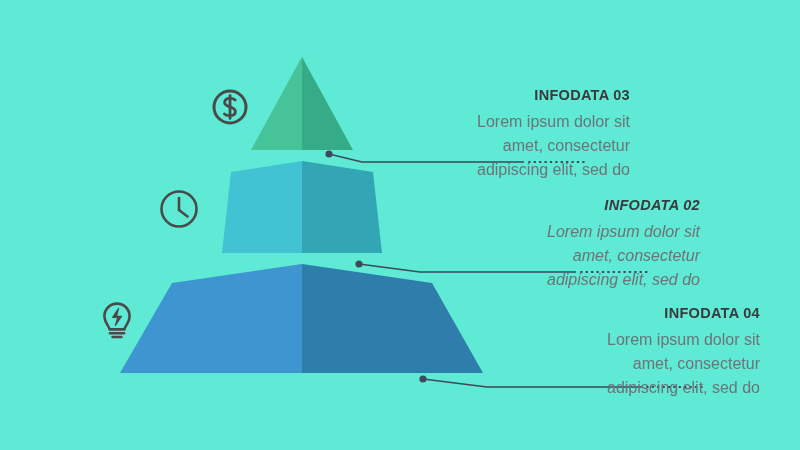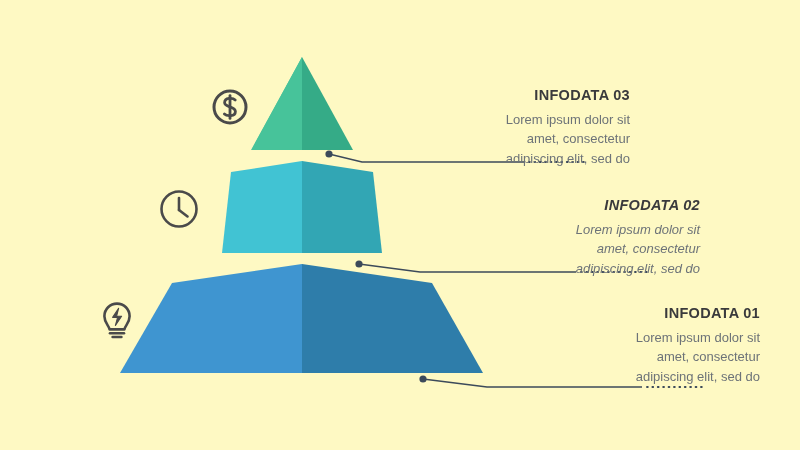--- a/index.html
+++ b/index.html
@@ -12,21 +12,21 @@
     height: 450px;
     overflow: hidden;
     font-family: "Liberation Sans", sans-serif;
     position: relative;
   }
   #stage {
     position: absolute;
     left: 0; top: 0;
     width: 800px;
     height: 450px;
-    background: #fef9c3;
+    background: #5eead4;
   }
   .layer {
     position: absolute;
     left: 0; top: 0;
     width: 800px;
     height: 450px;
   }
   svg.layer { display: block; }
 
   .info-block {
@@ -36,21 +36,21 @@
   }
   .info-title {
     font-size: 14.5px;
     font-weight: bold;
     color: #3a3a3c;
     letter-spacing: 0.3px;
     margin: 0 0 6px 0;
     line-height: 1.1;
   }
   .info-desc {
-    font-size: 13px;
+    font-size: 16px;
     color: #6d7378;
     line-height: 1.5;
     margin: 0;
   }
 
   #info-3 { left: 400px; top: 88px; }
   #info-2 { left: 470px; top: 198px; font-style: italic; }
   #info-1 { left: 530px; top: 306px; }
 </style>
 </head>
@@ -138,21 +138,21 @@
   <div class="info-block" id="info-2">
     <p class="info-title">INFODATA 02</p>
     <p class="info-desc">
       <span>Lorem ipsum dolor sit</span><br>
       <span>amet, consectetur</span><br>
       <span>adipiscing elit, sed do</span>
     </p>
   </div>
 
   <div class="info-block" id="info-1">
-    <p class="info-title">INFODATA 01</p>
+    <p class="info-title">INFODATA 04</p>
     <p class="info-desc">
       <span>Lorem ipsum dolor sit</span><br>
       <span>amet, consectetur</span><br>
       <span>adipiscing elit, sed do</span>
     </p>
   </div>
 
 </div>
 
 </body></html>

